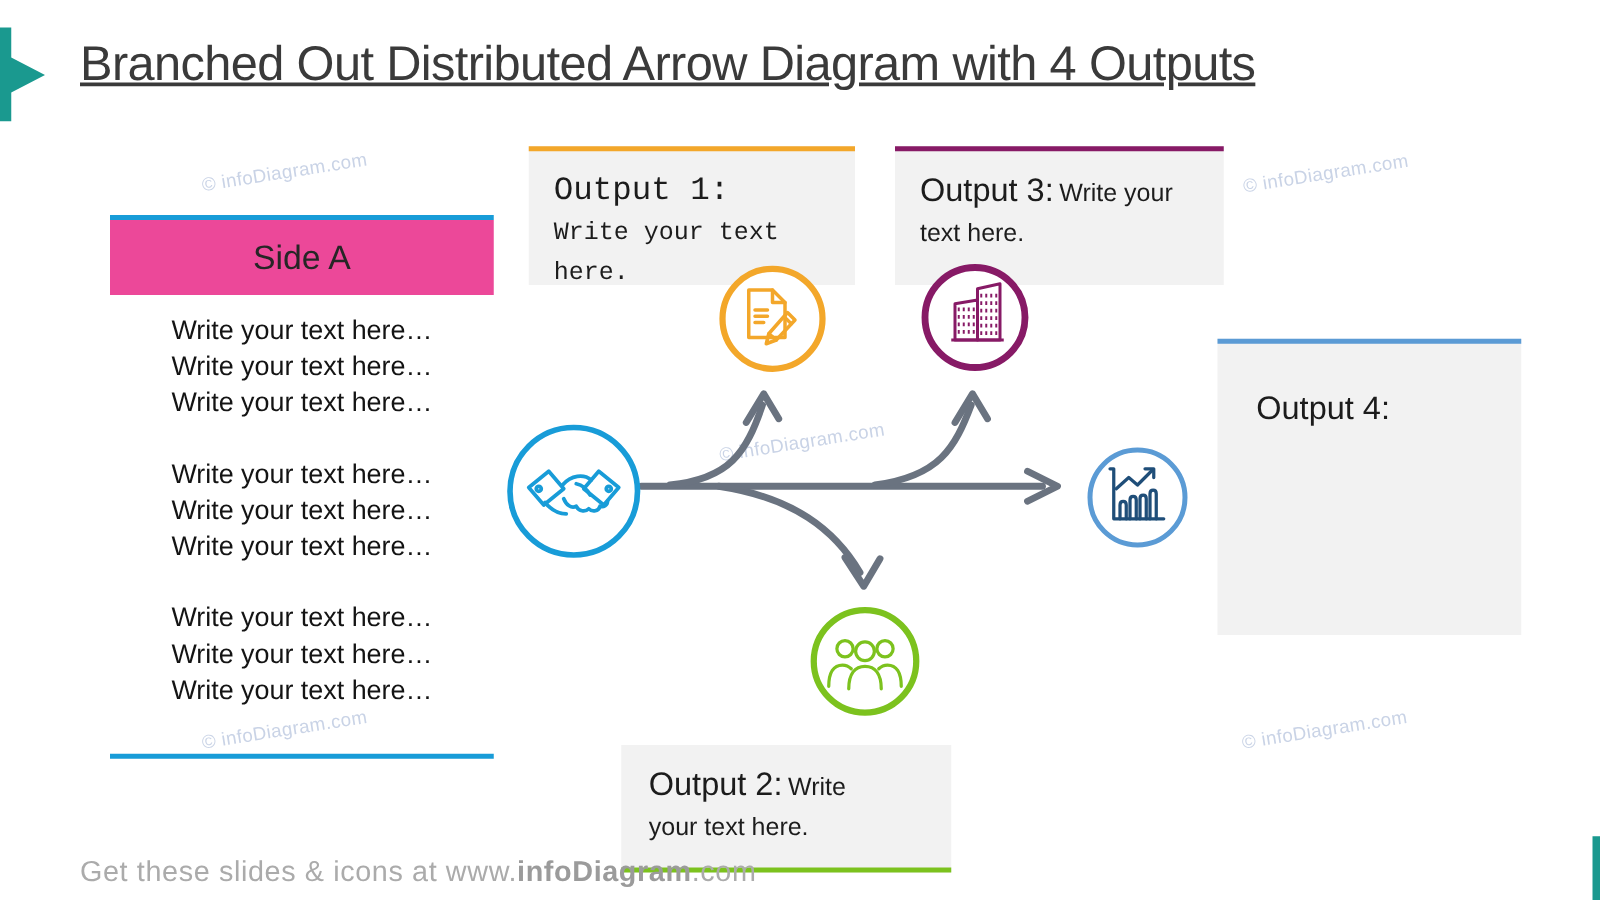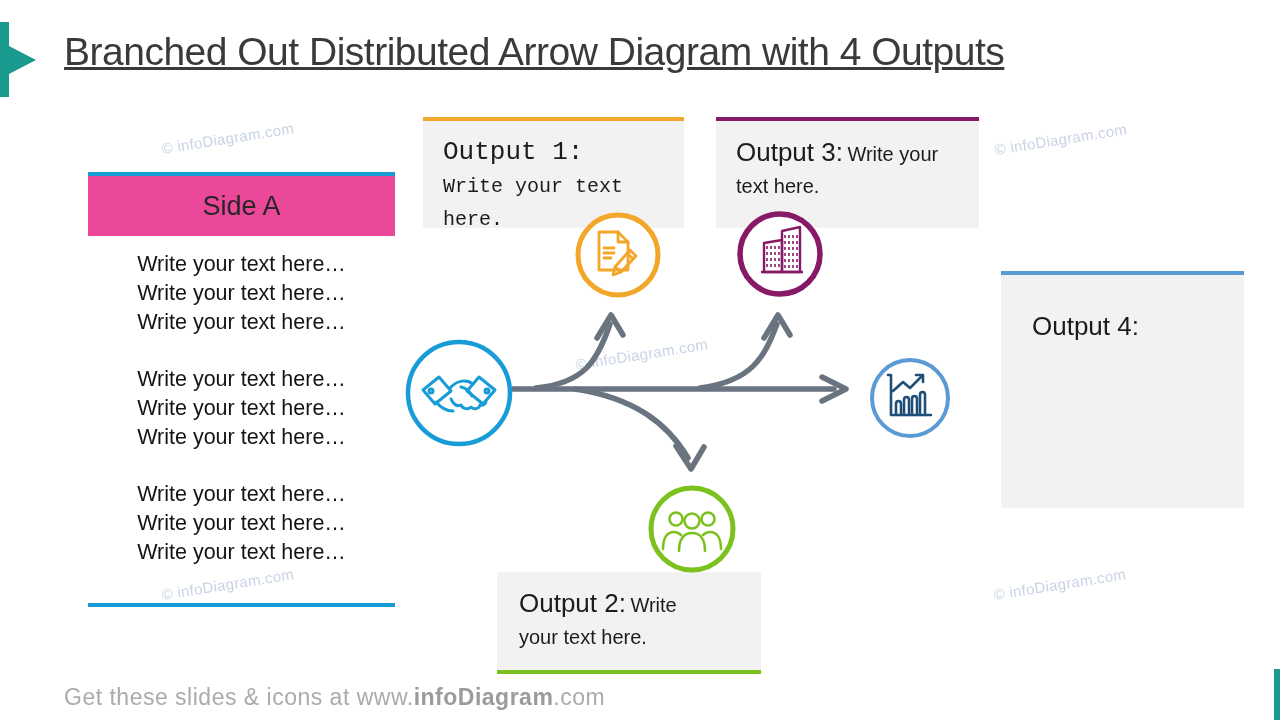--- a/index.html
+++ b/index.html
@@ -25,22 +25,22 @@
               font-size:27px;color:#262626;}
   .sideA .body{margin-top:14px;text-align:center;font-size:21.5px;line-height:29px;color:#141414;}
   .sideA .para{margin:0 0 28px 0;}
   .sideA-bottom-bar{position:absolute;left:88px;top:603px;width:307px;height:4px;background:#189CD8;z-index:2;}
   
   .obox{position:absolute;background:#F2F2F2;z-index:2;line-height:31px;}
   .obox .lbl{font-size:26px;color:#1c1c1c;}
   .obox .txt{font-size:20px;color:#1c1c1c;}
   .obox1{left:423px;top:117px;width:201px;height:91px;border-top:4px solid #F3A72A;padding:16px 0 0 20px;padding-right:40px;font-family:Liberation Mono, monospace;}
   .obox3{left:716px;top:117px;width:203px;height:91px;border-top:4px solid #871A66;padding:16px 0 0 20px;padding-right:40px;}
-  .obox2{left:497px;top:572px;width:202px;height:82px;border-bottom:4px solid #7CC21E;padding:16px 0 0 22px;padding-right:40px;}
-  .obox4{left:1001px;top:271px;width:180px;height:197px;border-top:4px solid #5B9BD5;padding:36px 32px 0 31px;}
+  .obox2{left:497px;top:596px;width:202px;height:82px;border-bottom:4px solid #7CC21E;padding:16px 0 0 22px;padding-right:40px;}
+  .obox4{left:974px;top:271px;width:180px;height:197px;border-top:4px solid #5B9BD5;padding:36px 32px 0 31px;}
   .obox4 .lbl{display:block;margin-bottom:4px;}
   .obox4 .txt{line-height:28.5px;}
   
   .connectors{position:absolute;left:0;top:0;z-index:3;pointer-events:none;}
   
   .icon{position:absolute;z-index:4;}
   .ic-handshake{left:403px;top:337px;}
   .ic-doc{left:573px;top:210px;}
   .ic-building{left:735px;top:209px;}
   .ic-people{left:646px;top:483px;}

